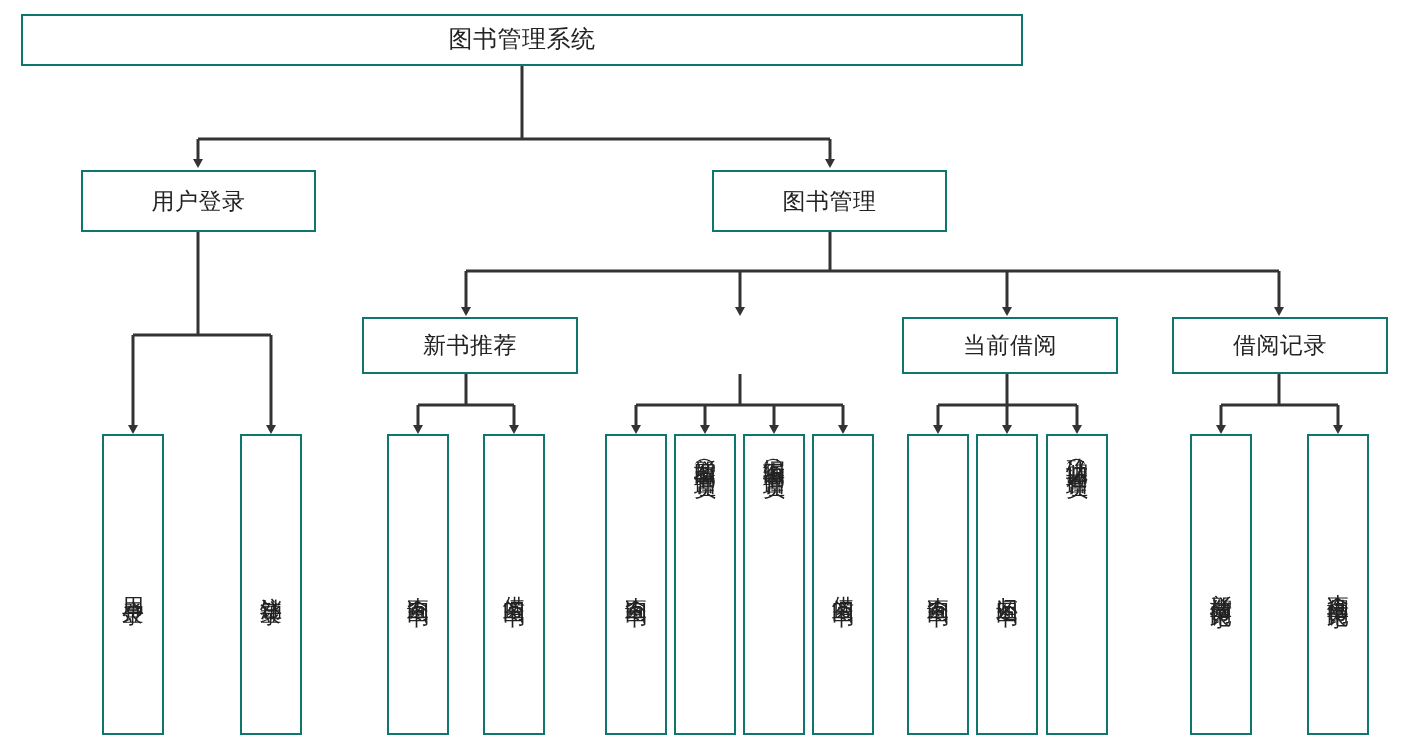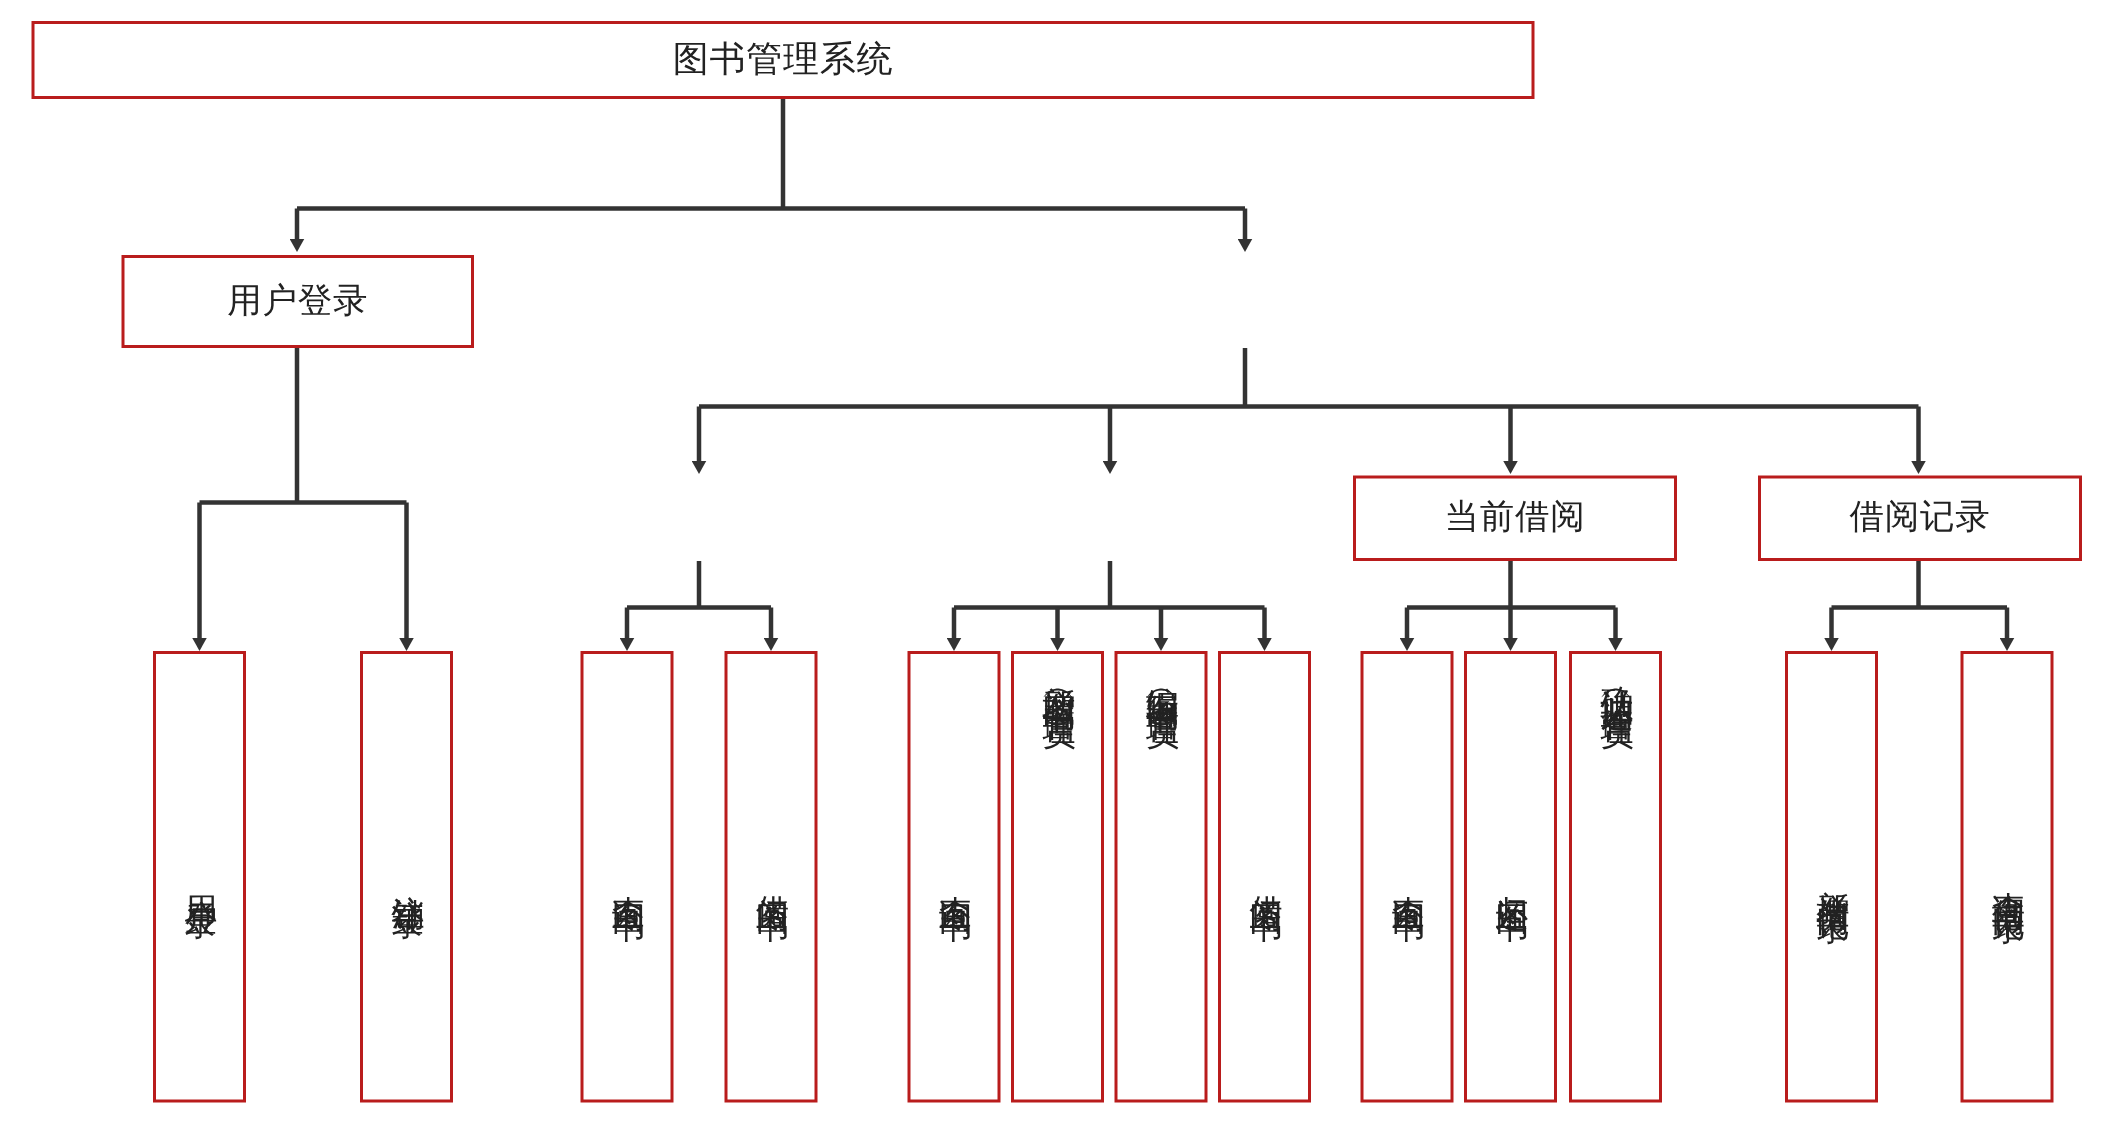--- a/index.html
+++ b/index.html
@@ -21,21 +21,21 @@
     position: absolute;
     left: 0;
     top: 0;
     width: 1405px;
     height: 747px;
   }
   .node {
     position: absolute;
     box-sizing: border-box;
     background: #ffffff;
-    border: 2px solid #b91c1c;
+    border: 2px solid #0f766e;
     display: flex;
     align-items: center;
     justify-content: center;
     color: #222222;
     z-index: 2;
   }
   .node .label {
     display: block;
     text-align: center;
     line-height: 1.06;
@@ -136,21 +136,27 @@
   </svg>
 
   <div class="node h" id="node-root" style="left:21px; top:14px; width:1002px; height:52px;">
     <span class="label">图书管理系统</span>
   </div>
 
   <div class="node h" style="left:81px; top:170px; width:235px; height:62px;">
     <span class="label">用户登录</span>
   </div>
 
-
+  <div class="node h" style="left:712px; top:170px; width:235px; height:62px;">
+    <span class="label">图书管理</span>
+  </div>
+
+  <div class="node h" style="left:362px; top:317px; width:216px; height:57px;">
+    <span class="label">新书推荐</span>
+  </div>
 
 
   <div class="node h" style="left:1172px; top:317px; width:216px; height:57px;">
     <span class="label">借阅记录</span>
   </div>
 
   <div class="node h" style="left:902px; top:317px; width:216px; height:57px;">
     <span class="label">当前借阅</span>
   </div>
 

